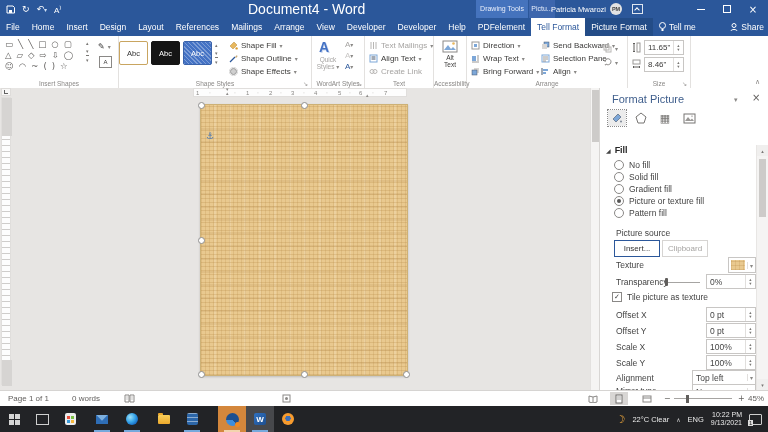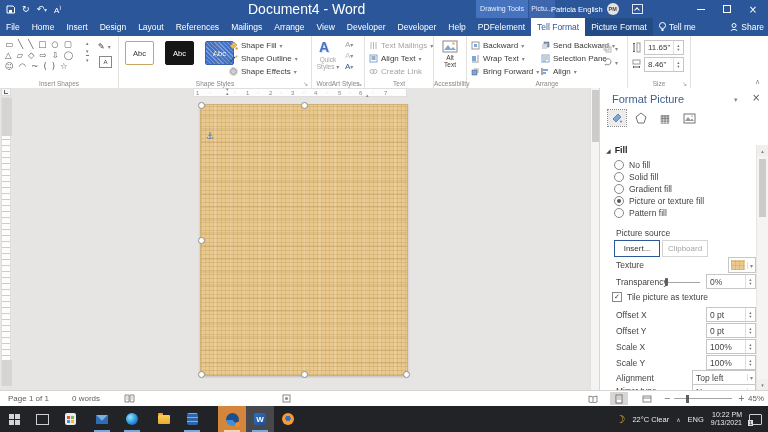--- a/index.html
+++ b/index.html
@@ -107,21 +107,21 @@
         <rect x="3" y="5" width="3" height="3" fill="#fff"></rect>
       </svg>
     <span class="g">↻</span>
     <span class="g"><span>↶</span><span class="dd" style="color:#cfe0f5">▾</span></span>
     <span style="font-size:8px">A⁾</span>
   </div>
   <div class="title-text">Document4 - Word</div>
   <div class="ctxhdr" style="left:476px;width:52px;background:#4573bd">Drawing Tools</div>
   <div class="ctxhdr" style="left:529px;width:26px;background:#3d66ad">Pictu...</div>
   <div class="userchip">
-    <span>Patricia English</span>
+    <span>Patricia Mwarozi</span>
     <span class="avatar">PM</span>
   </div>
   <div class="winbtn" style="left:626px">
       <span class="rdi"></span>
     </div>
   <div class="winbtn" style="left:690px">
       <span class="win-min"></span>
     </div>
   <div class="winbtn" style="left:716px">
       <span class="win-restore"></span>
@@ -176,21 +176,21 @@
     </div>
     <div class="abs rbtn" style="left:98px;top:4px">
         <span class="g">✎</span>
         <span class="dd g">▾</span>
       </div>
     <div class="abs" style="left:99px;top:20px;width:11px;height:10px;border:1px solid #8a8886;font-size:6px;display:flex;align-items:center;justify-content:center">A</div>
     <div class="glabel">Insert Shapes</div>
   </div>
 
   <div class="rgroup" style="width:192px">
-    <div class="abs flex" style="left:6px;top:5px;gap:11px">
+    <div class="abs flex" style="left:0;top:5px;gap:3px">
       <div class="thumb" style="background:#fff;border:1px solid #c9a560;color:#333">Abc</div>
       <div class="thumb" style="background:#151515;color:#fff;border:1px solid #151515">Abc</div>
       <div class="thumb" style="background:#4472c4;background-image:repeating-linear-gradient(45deg,rgba(255,255,255,.3) 0 1px,transparent 1px 3px);color:#fff;border:1px solid #3a63ab">Abc</div>
     </div>
     <div class="abs g" style="left:96px;top:5px;font-size:5px;color:#797774;line-height:8px;text-align:center">
       <div>▴</div>
       <div>▾</div>
       <div style="border-top:1px solid #797774">▾</div>
     </div>
     <div class="abs rbtn" style="left:110px;top:3px">
@@ -276,21 +276,21 @@
     </div>
     <div class="glabel">Accessibility</div>
   </div>
 
   <div class="rgroup" style="width:160px">
     <div class="abs rbtn" style="left:4px;top:3px">
       <svg class="mi" viewBox="0 0 9 9">
           <rect x="1" y="1" width="7" height="7" fill="#fff" stroke="#9a9896"></rect>
           <rect x="3" y="3" width="3" height="3" fill="#7da7d8"></rect>
         </svg>
-      <span>Backward</span>
+      <span>Direction</span>
         <span class="dd g">▾</span>
     </div>
     <div class="abs rbtn" style="left:4px;top:16px">
       <svg class="mi" viewBox="0 0 9 9">
           <rect x="1" y="2" width="4" height="5" fill="#7da7d8"></rect>
           <path d="M6 2h2M6 4h2M6 6h2M1 8h7" stroke="#9a9896"></path>
         </svg>
       <span>Wrap Text</span>
         <span class="dd g">▾</span>
     </div>

